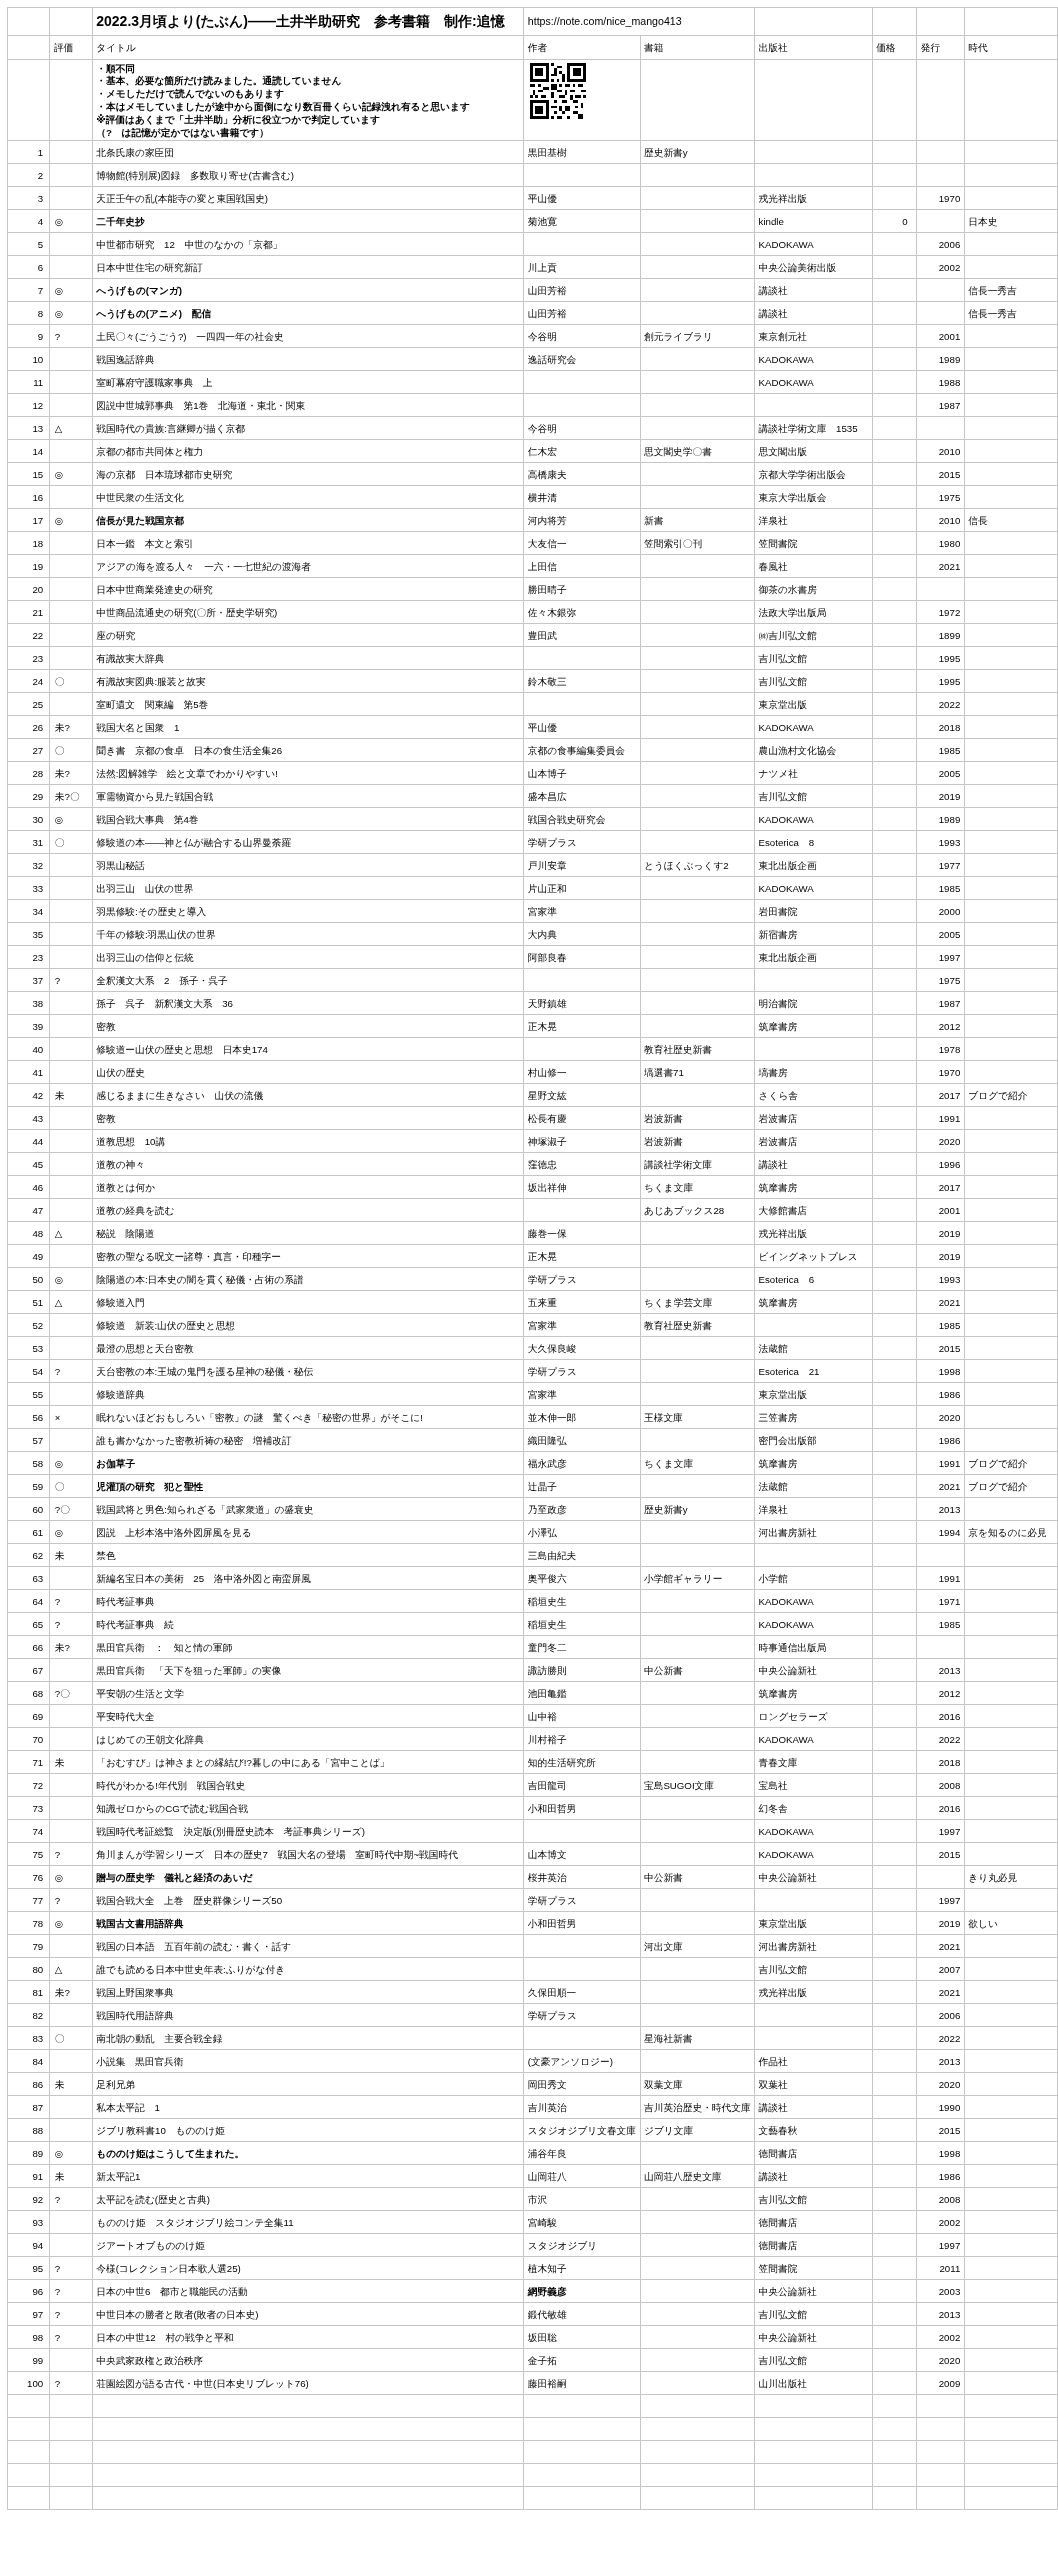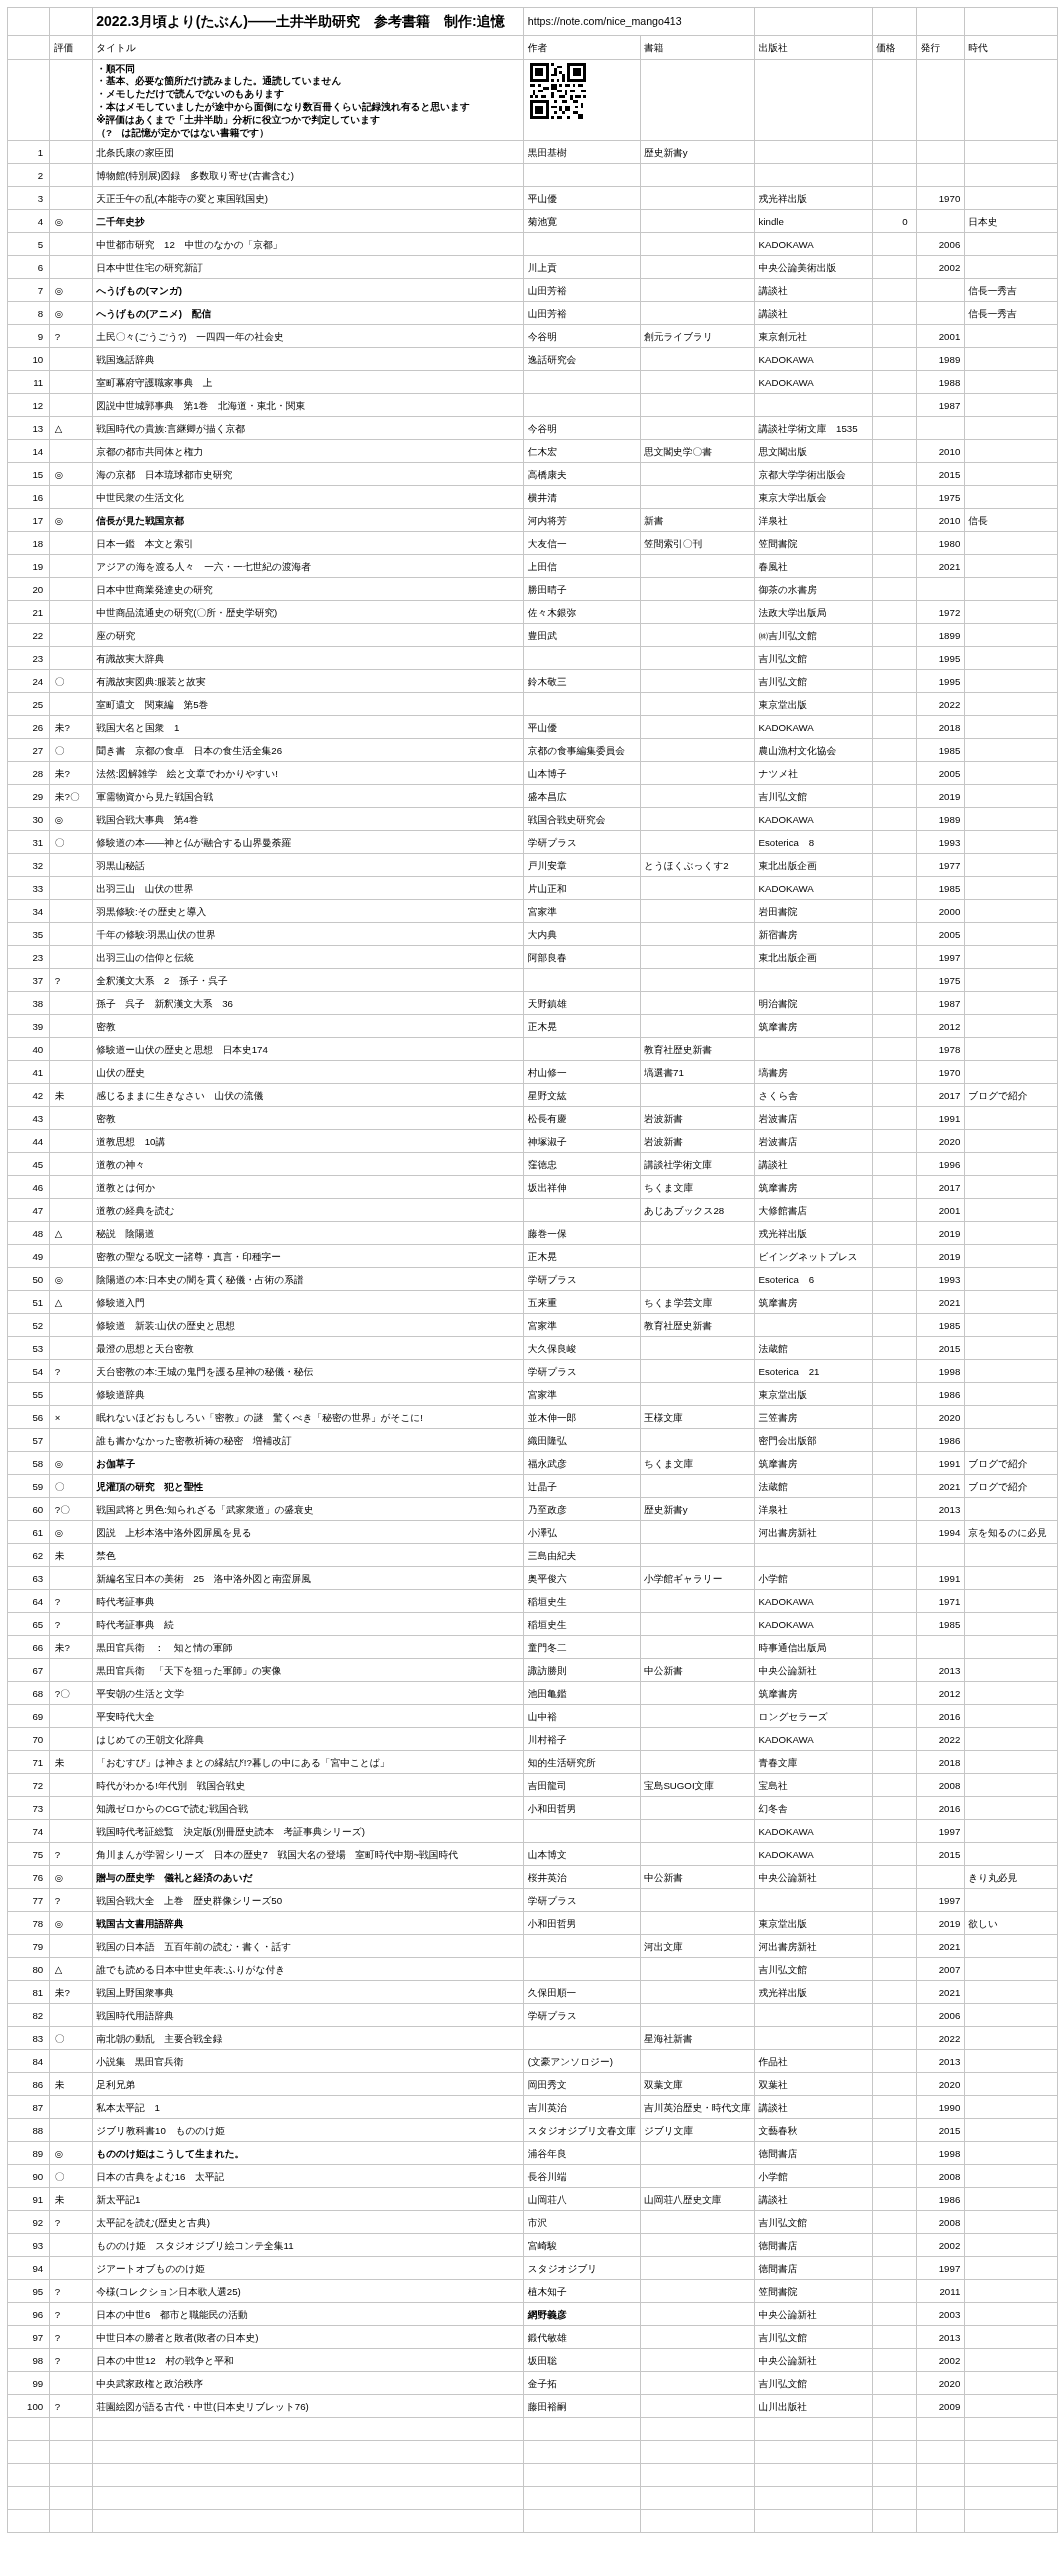--- a/index.html
+++ b/index.html
@@ -1105,31 +1105,20 @@
           <td class="c-eval">◎</td>
           <td class="c-title bold">もののけ姫はこうして生まれた。</td>
           <td class="c-author">浦谷年良</td>
           <td class="c-series"></td>
           <td class="c-pub">徳間書店</td>
           <td class="c-price"></td>
           <td class="c-year">1998</td>
           <td class="c-era"></td>
         </tr>
         <tr class="data-row">
-          <td class="c-no">90</td>
-          <td class="c-eval">〇</td>
-          <td class="c-title">日本の古典をよむ16　太平記</td>
-          <td class="c-author">長谷川端</td>
-          <td class="c-series"></td>
-          <td class="c-pub">小学館</td>
-          <td class="c-price"></td>
-          <td class="c-year">2008</td>
-          <td class="c-era"></td>
-        </tr>
-        <tr class="data-row">
           <td class="c-no">91</td>
           <td class="c-eval">未</td>
           <td class="c-title">新太平記1</td>
           <td class="c-author">山岡荘八</td>
           <td class="c-series">山岡荘八歴史文庫</td>
           <td class="c-pub">講談社</td>
           <td class="c-price"></td>
           <td class="c-year">1986</td>
           <td class="c-era"></td>
         </tr>

